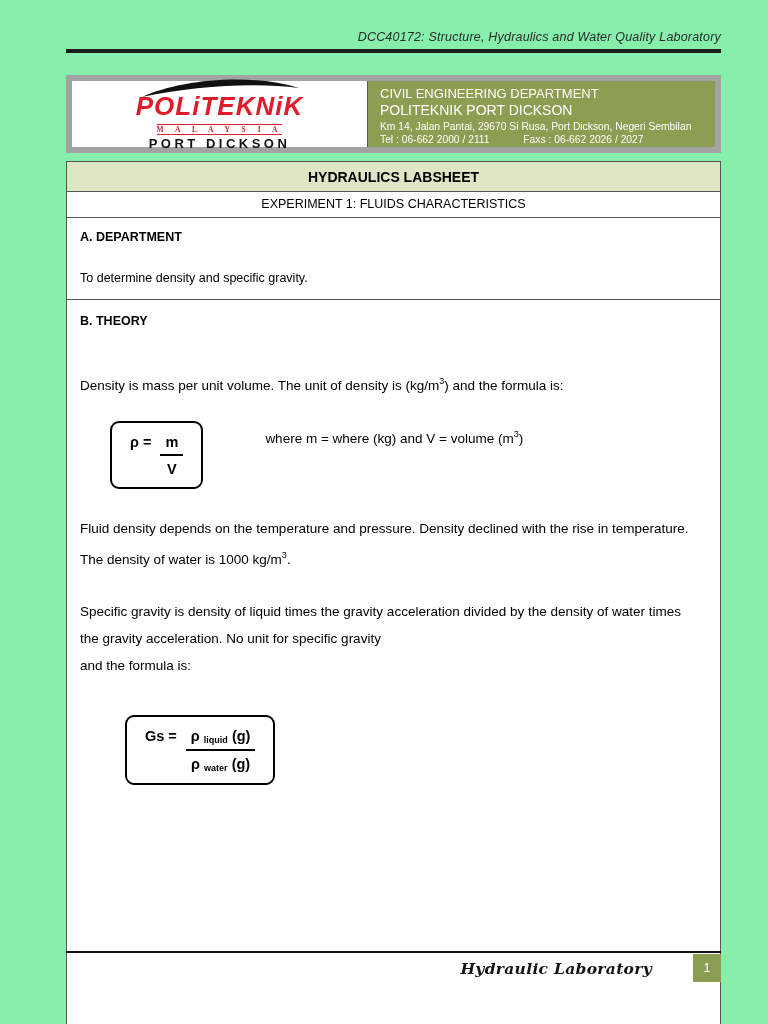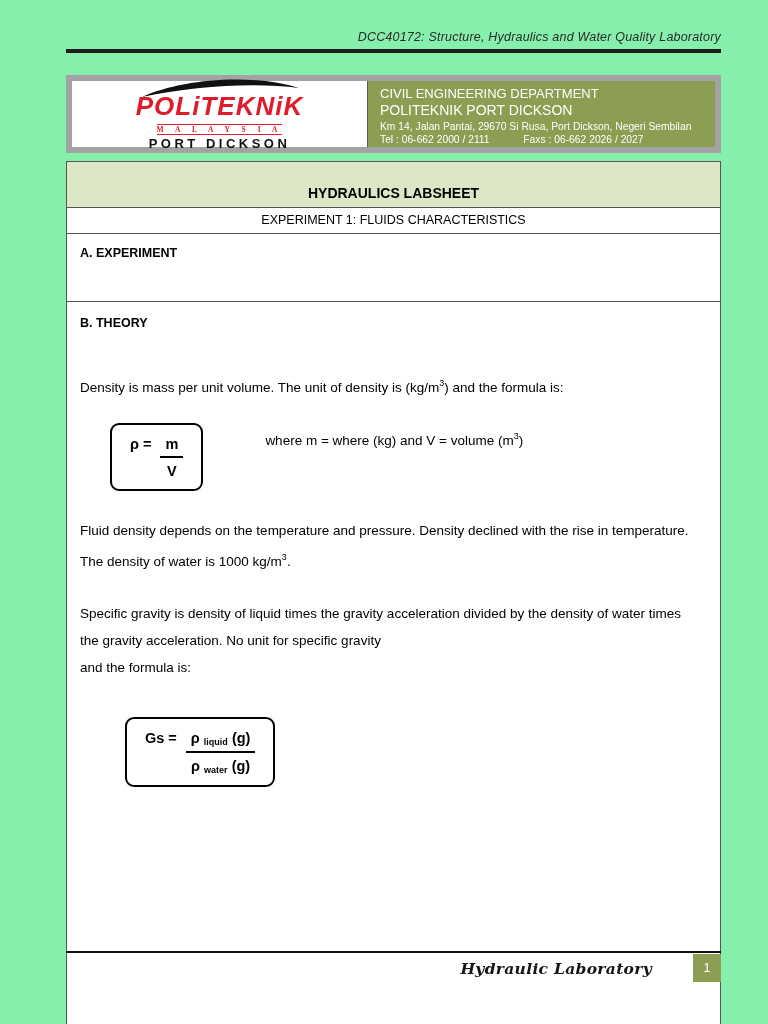--- a/index.html
+++ b/index.html
@@ -25,21 +25,21 @@
   .logo-pd { color:#111; font-size:13px; font-weight:bold; letter-spacing:3.5px; margin-top:2px;text-align:center; }
   .dept-cell { flex:1; background:#8c9e52; color:#fff; padding:5px 10px 3px 12px; }
   .dept-line1 { font-size:13px; }
   .dept-line2 { font-size:14px; font-weight:normal; margin-top:1px; }
   .dept-line3 { font-size:10.3px; margin-top:3px; }
   .dept-line4 { font-size:10.3px; margin-top:2px; }
   .dept-line4 .gap { display:inline-block; width:28px; }
 
   
   .row { border:1px solid #555; margin-top:-1px; background:#fff; }
-  .banner { margin-top:8px; background:#dde6c5; text-align:center; font-weight:bold; font-size:14px; padding:23px 0 6px; }
+  .banner { margin-top:8px; background:#dde6c5; text-align:center; font-weight:bold; font-size:14px; padding:7px 0 6px; }
   .experiment { text-align:center; font-weight:normal; font-size:12.5px; padding:5px 0 6px; }
   .objectives { padding:12px 13px 14px; font-size:12.5px; }
   .objectives .heading { font-weight:bold; margin-bottom:27px; }
   .theory-cell { padding:14px 13px; height:796px; }
   .theory-heading { font-weight:bold; font-size:12.5px; }
 
   .para { font-size:13.5px; line-height:27px; max-width:622px; }
   .p1 { margin-top:40px; }
   .p2 { margin-top:26px; }
   .p3 { margin-top:26px; }
@@ -103,21 +103,22 @@
 
     <div class="row banner">
       <span>HYDRAULICS LABSHEET</span>
     </div>
 
     <div class="row experiment">
       <span>EXPERIMENT 1: FLUIDS CHARACTERISTICS</span>
     </div>
 
     <div class="row objectives">
-      <div class="heading">A. EXPERIMENT</div>
+      <div class="heading">A. DEPARTMENT</div>
+      <div>To determine density and specific gravity.</div>
     </div>
 
     <div class="row theory-cell">
       <div class="theory-heading">B. THEORY</div>
 
       <div class="para p1">
         <span>Density is mass per unit volume. The unit of density is (kg/m</span><sup>3</sup><span>) and the formula is:</span>
       </div>
 
       <div class="formula-row formula-row1">

